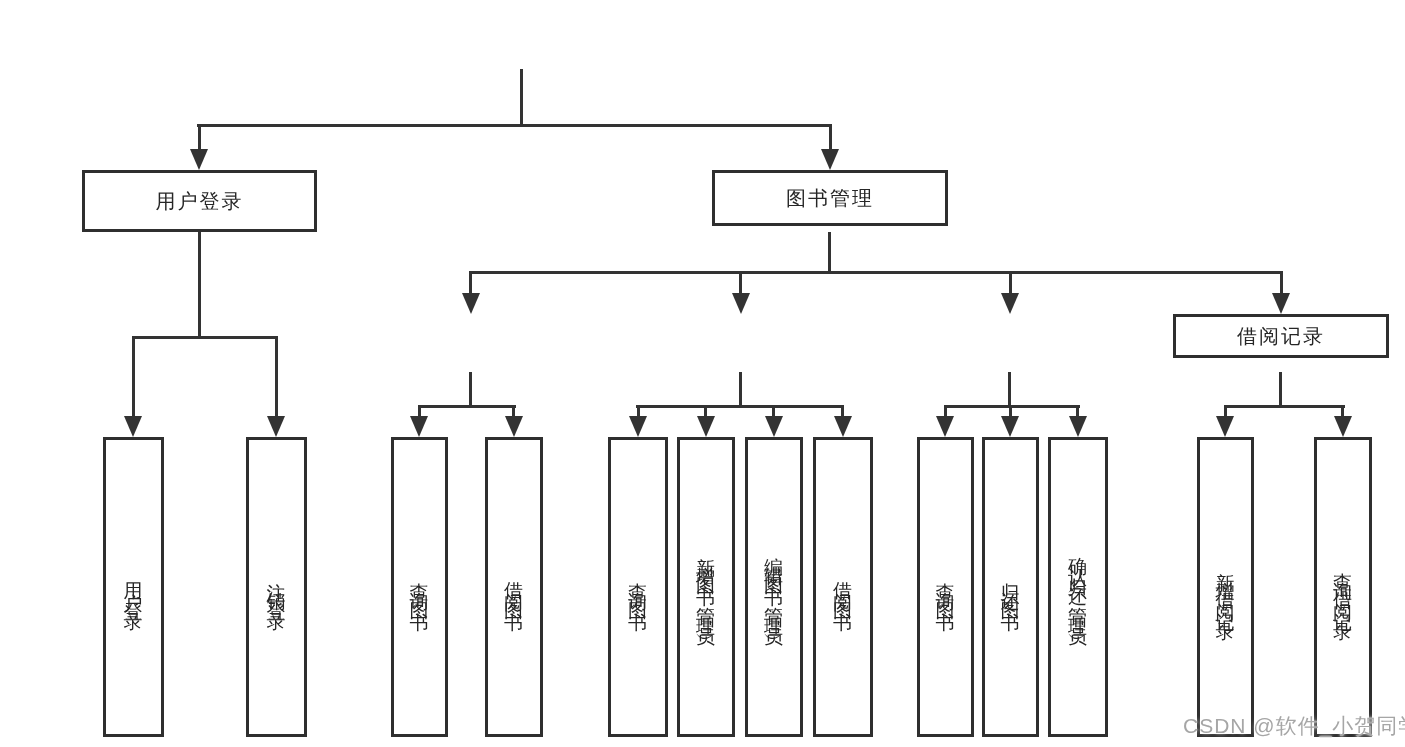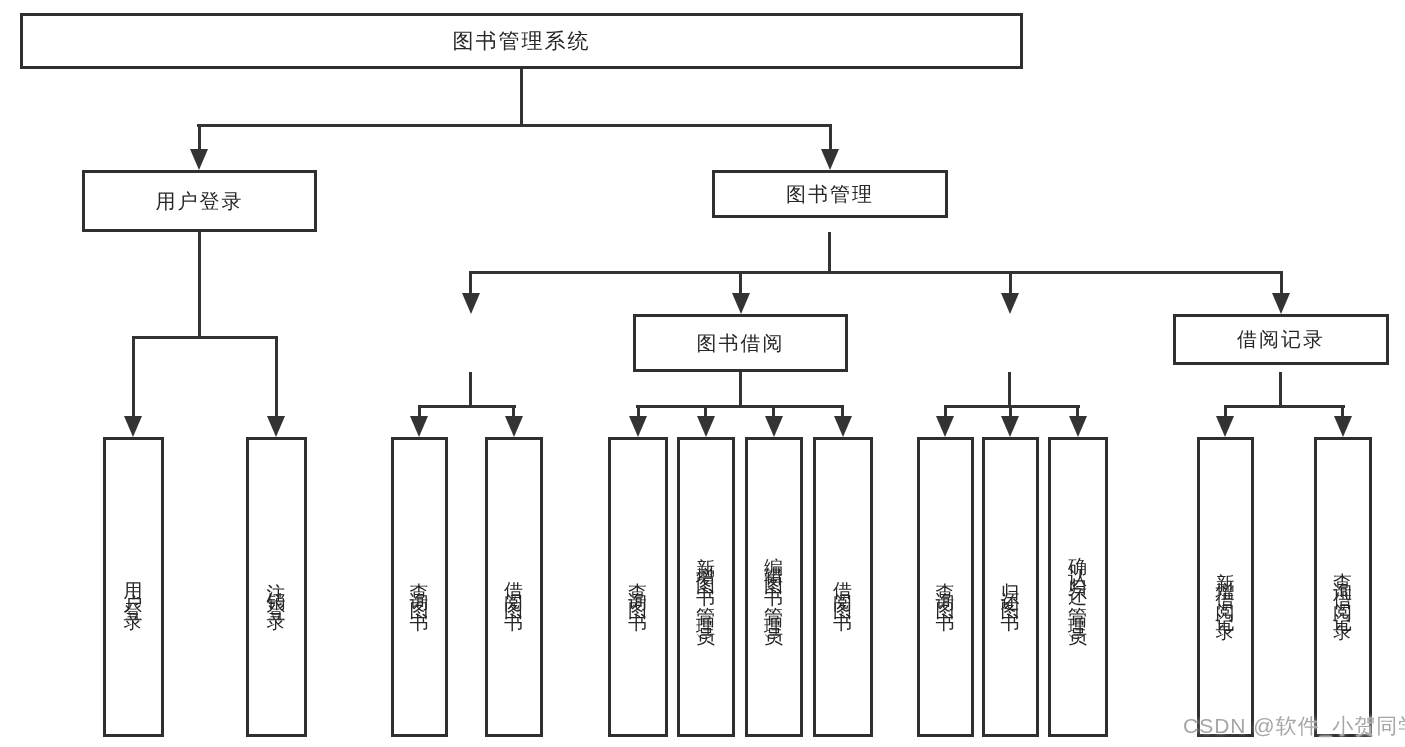--- a/index.html
+++ b/index.html
@@ -36,35 +36,29 @@
     font-size:21px; letter-spacing:1px; white-space:nowrap;
     color:var(--watermark,#a6a6a6);
     text-shadow:0 0 2px #ffffff, 0 0 5px #ffffff;
   }
 </style>
 </head>
 <body>
 
 <div class="diagram" style="--line: #333333; --border: #2f2f2f; --text: #262626; --watermark: #a6a6a6; --background: #ffffff;">
 
-  <div class="box l1" style="left:20px;top:13px;width:1003px;height:56px">
-    <span class="hlabel">图书管理系统</span>
-  </div>
 
   <div class="box l2" style="left:82px;top:170px;width:235px;height:62px">
     <span class="hlabel">用户登录</span>
   </div>
-  <div class="box l2" style="left:712px;top:170px;width:236px;height:48px">
+  <div class="box l2" style="left:712px;top:170px;width:236px;height:56px">
     <span class="hlabel">图书管理</span>
   </div>
 
-  <div class="box l3" style="left:633px;top:314px;width:215px;height:58px">
-    <span class="hlabel">图书借阅</span>
-  </div>
-  <div class="box l3" style="left:1173px;top:314px;width:216px;height:51px">
+  <div class="box l3" style="left:1173px;top:314px;width:216px;height:44px">
     <span class="hlabel">借阅记录</span>
   </div>
 
   <div class="box vleaf" style="left:103px;top:437px;width:61px;height:300px">
     <span class="vlabel">用户登录</span>
   </div>
   <div class="box vleaf" style="left:246px;top:437px;width:61px;height:300px">
     <span class="vlabel">注销登录</span>
   </div>
   <div class="box vleaf" style="left:391px;top:437px;width:57px;height:300px">

